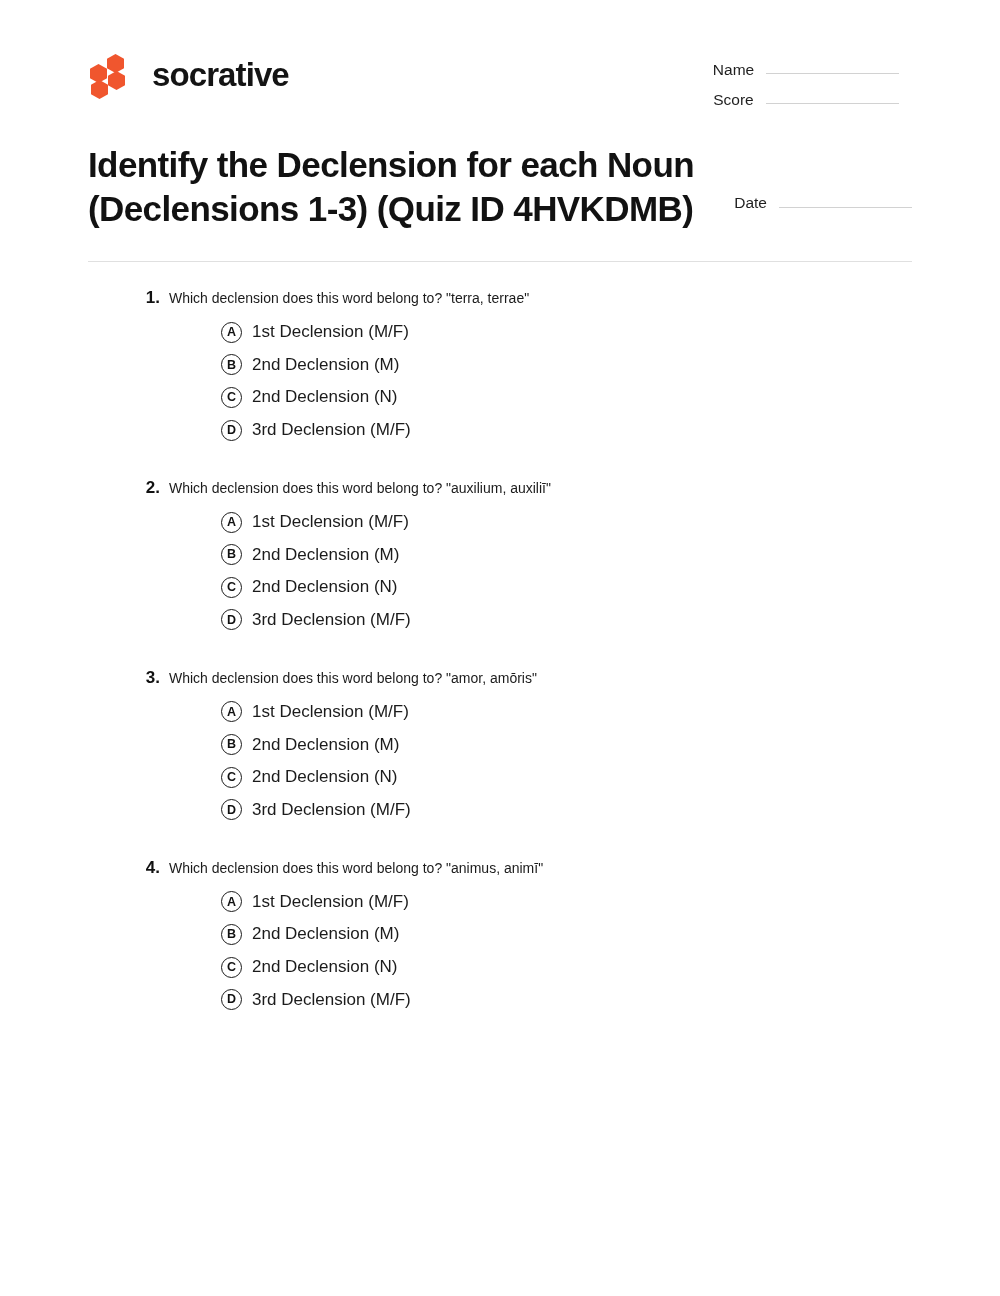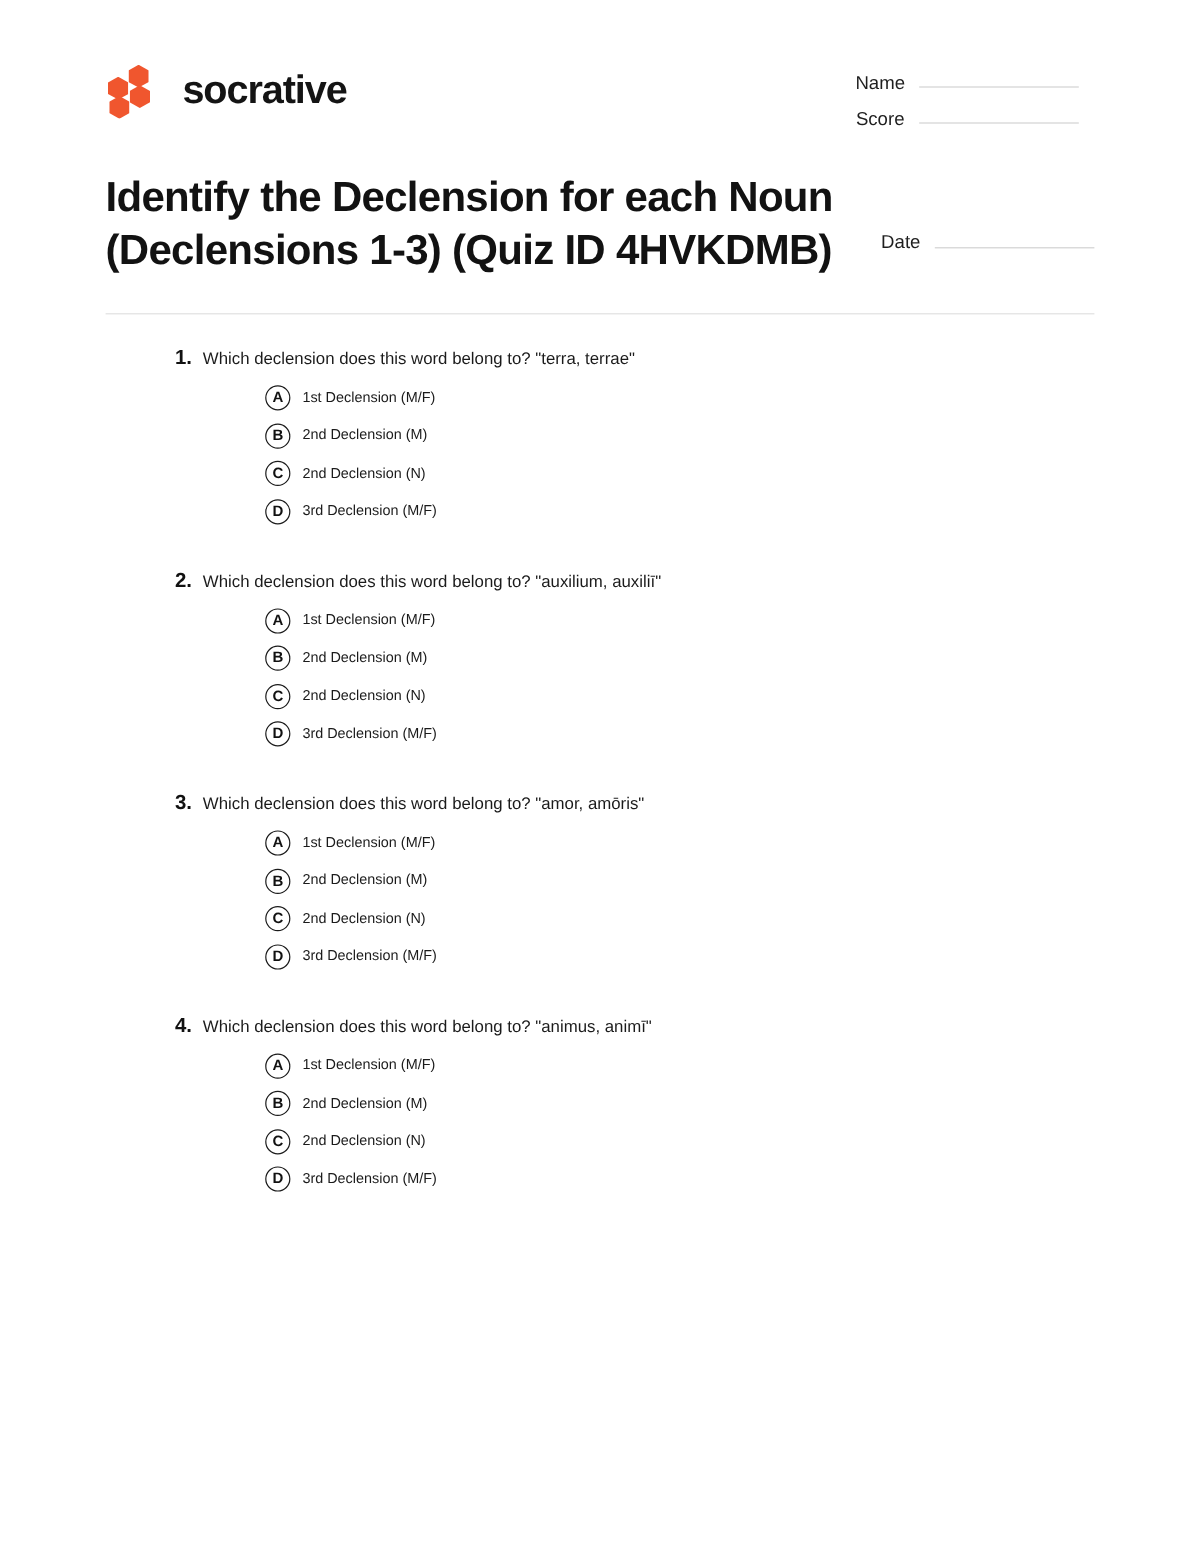--- a/index.html
+++ b/index.html
@@ -181,21 +181,21 @@
     display: flex;
     align-items: center;
     justify-content: center;
     font-size: 12.5px;
     font-weight: 700;
     color: #111111;
     flex: none;
     line-height: 1;
   }
   .option-text {
-    font-size: 12px;
+    font-size: 17px;
     color: #1b1b1b;
     line-height: 1.3;
   }
 </style>
 </head>
 <body>
 
 <div class="page">
 
   <div class="header">

